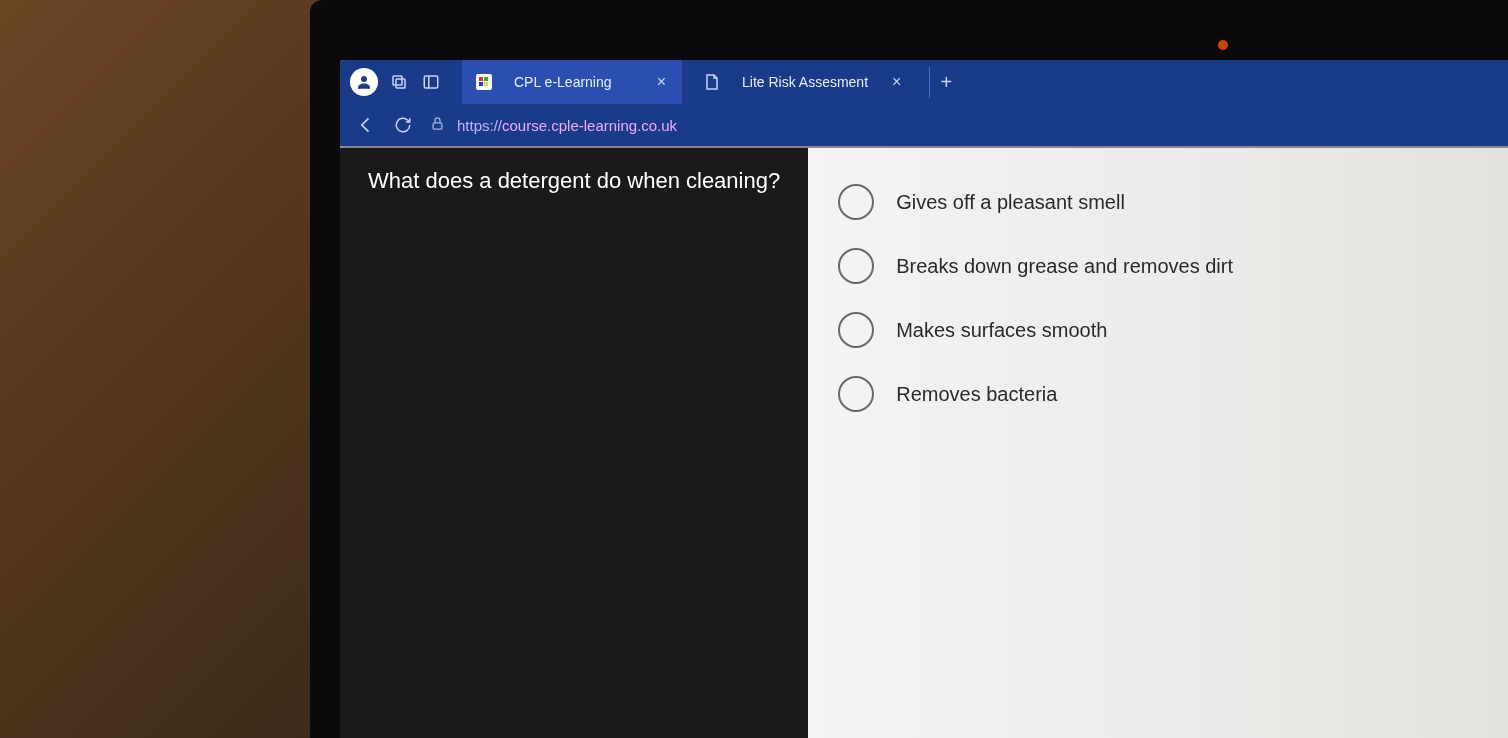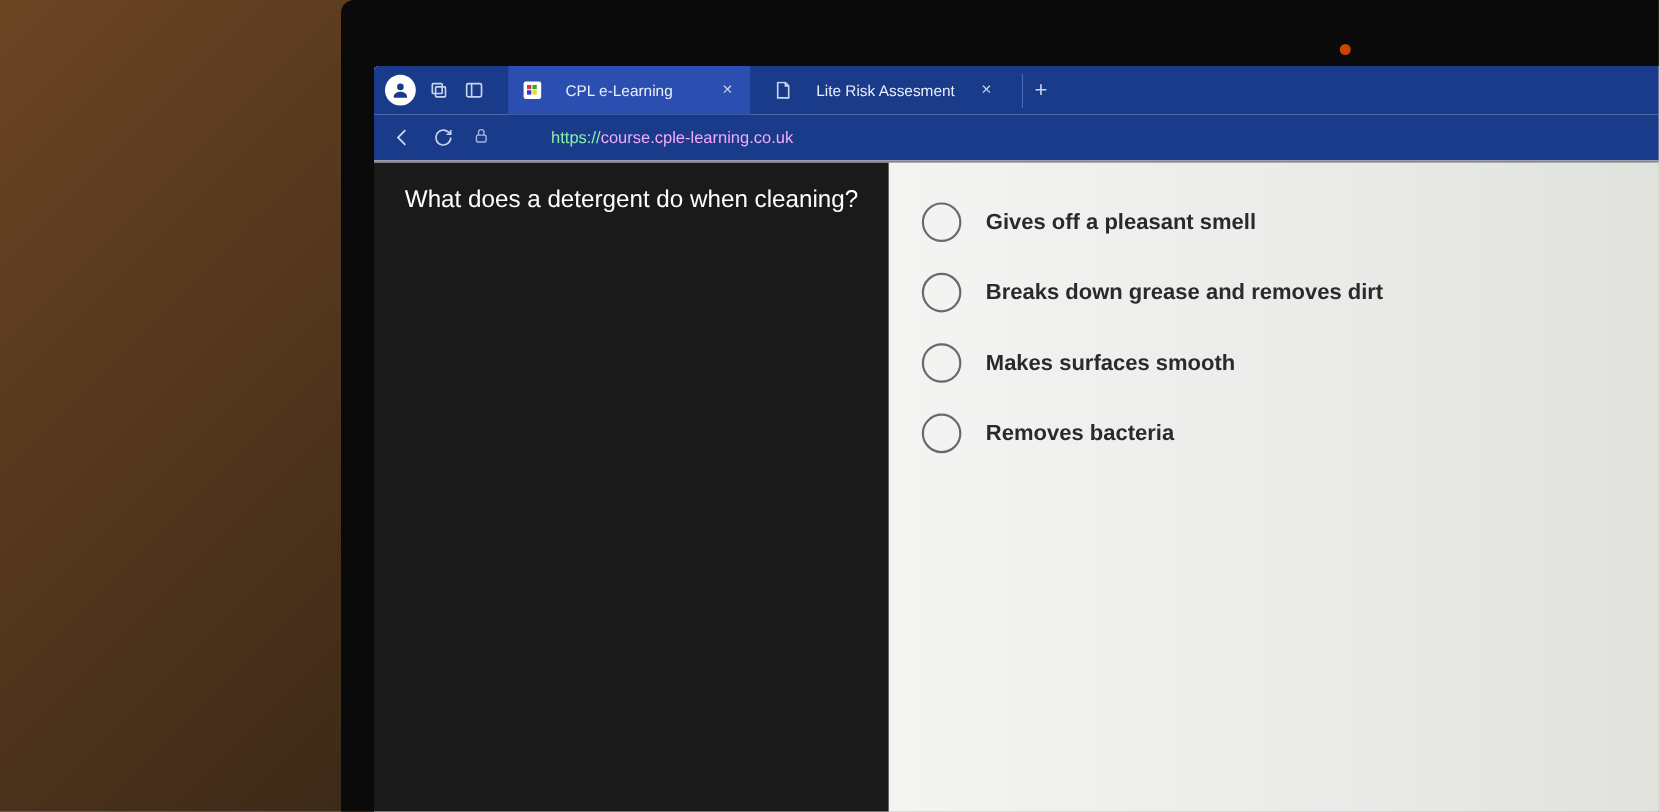--- a/index.html
+++ b/index.html
@@ -125,40 +125,39 @@
     .url-box {
       display: flex;
       align-items: center;
       gap: 12px;
       color: #a8b8e0;
       font-size: 15px;
       flex: 1;
     }
     .url-box .lock { color: #a8b8e0; }
     .url-text .domain { color: #f0abfc; }
-    .url-text .proto { color: #86efac; margin-left: 44px; }
+    .url-text .proto { color: #c4b5fd; }
     .content-area {
       flex: 1;
       background: #f4f4f2;
       display: flex;
       flex-direction: row;
       border-top: 2px solid #888;
     }
     .question-bar {
       background: #1a1a1a;
       color: #fff;
       padding: 20px 28px;
       font-size: 22px;
       font-weight: 400;
     }
     .options {
       padding: 22px 30px;
       background: linear-gradient(90deg, #f4f4f2 0%, #eaebe8 60%, #e0e2dc 100%);
       flex: 1;
-      font-weight: bold;
     }
     .option-row {
       display: flex;
       align-items: center;
       gap: 22px;
       padding: 14px 0;
       cursor: pointer;
     }
     .radio-circle {
       width: 36px;

